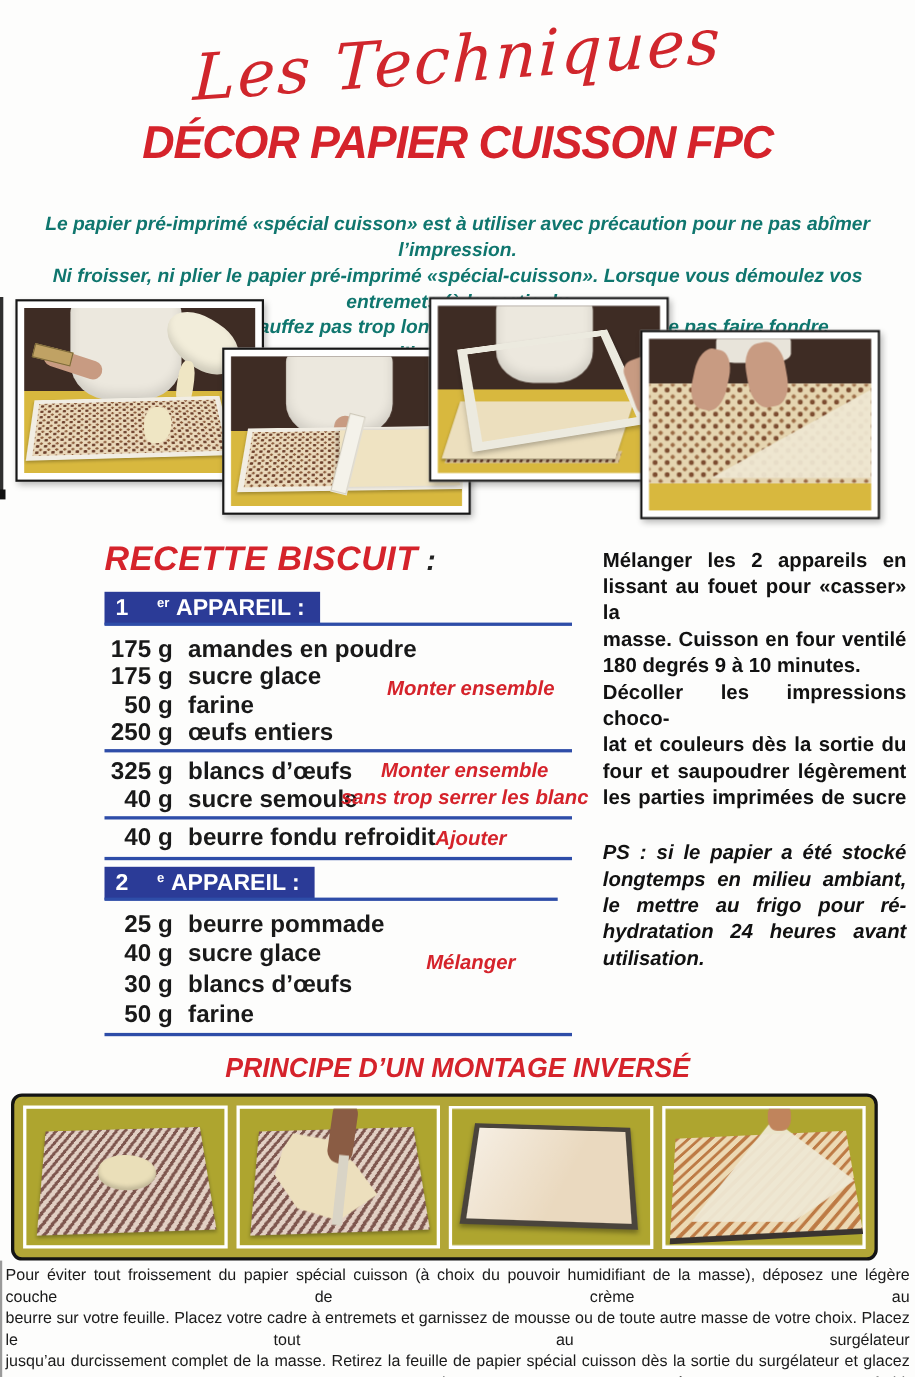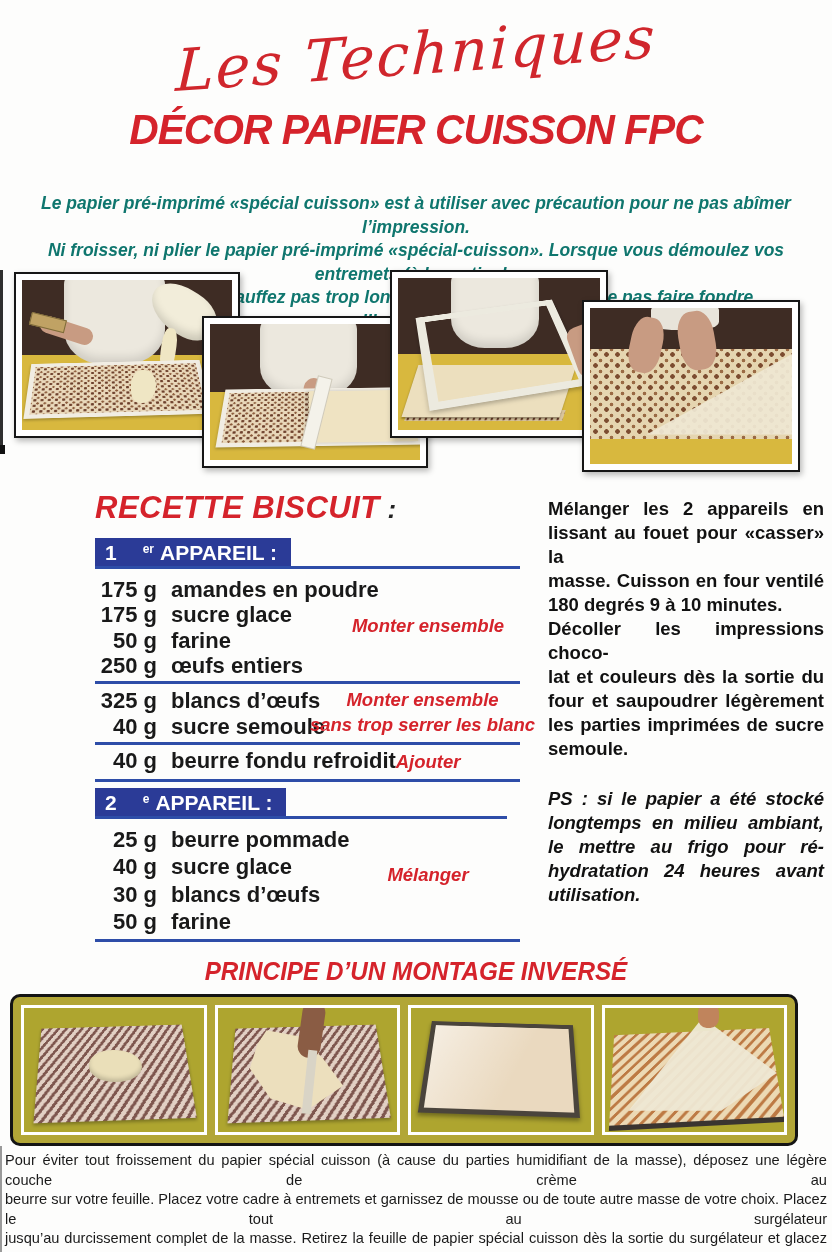--- a/index.html
+++ b/index.html
@@ -255,21 +255,20 @@
 
   <div class="abs method">
     <span class="ln just">Mélanger les 2 appareils en</span>
     <span class="ln just">lissant au fouet pour «casser» la</span>
     <span class="ln just">masse. Cuisson en four ventilé</span>
     <span class="ln">180 degrés 9 à 10 minutes.</span>
     <span class="ln just">Décoller les impressions choco-</span>
     <span class="ln just">lat et couleurs dès la sortie du</span>
     <span class="ln just">four et saupoudrer légèrement</span>
     <span class="ln just">les parties imprimées de sucre</span>
-    <span class="ln">semoule.</span>
     <div class="ps">
       <span class="ln just">PS : si le papier a été stocké</span>
       <span class="ln just">longtemps en milieu ambiant,</span>
       <span class="ln just">le mettre au frigo pour ré-</span>
       <span class="ln just">hydratation 24 heures avant</span>
       <span class="ln">utilisation.</span>
     </div>
   </div>
 
   <div class="abs principe">PRINCIPE D’UN MONTAGE INVERSÉ</div>
@@ -298,21 +297,21 @@
     <div class="bphoto">
       <div class="bscene">
         <div class="bake"></div>
         <div class="peel2"></div>
         <div class="finger"></div>
       </div>
     </div>
   </div>
 
   <div class="abs footer">
-    <span class="ln just">Pour éviter tout froissement du papier spécial cuisson (à cause du parties humidifiant de la masse), déposez une légère couche de crème au</span>
+    <span class="ln just">Pour éviter tout froissement du papier spécial cuisson (à choix du pouvoir humidifiant de la masse), déposez une légère couche de crème au</span>
     <span class="ln just">beurre sur votre feuille. Placez votre cadre à entremets et garnissez de mousse ou de toute autre masse de votre choix. Placez le tout au surgélateur</span>
     <span class="ln just">jusqu’au durcissement complet de la masse. Retirez la feuille de papier spécial cuisson dès la sortie du surgélateur et glacez avec un glaçage à froid.</span>
   </div>
 
   <div class="abs edge1"></div>
   <div class="abs edgeDash"></div>
   <div class="abs edge2"></div>
 
 </div>
 

